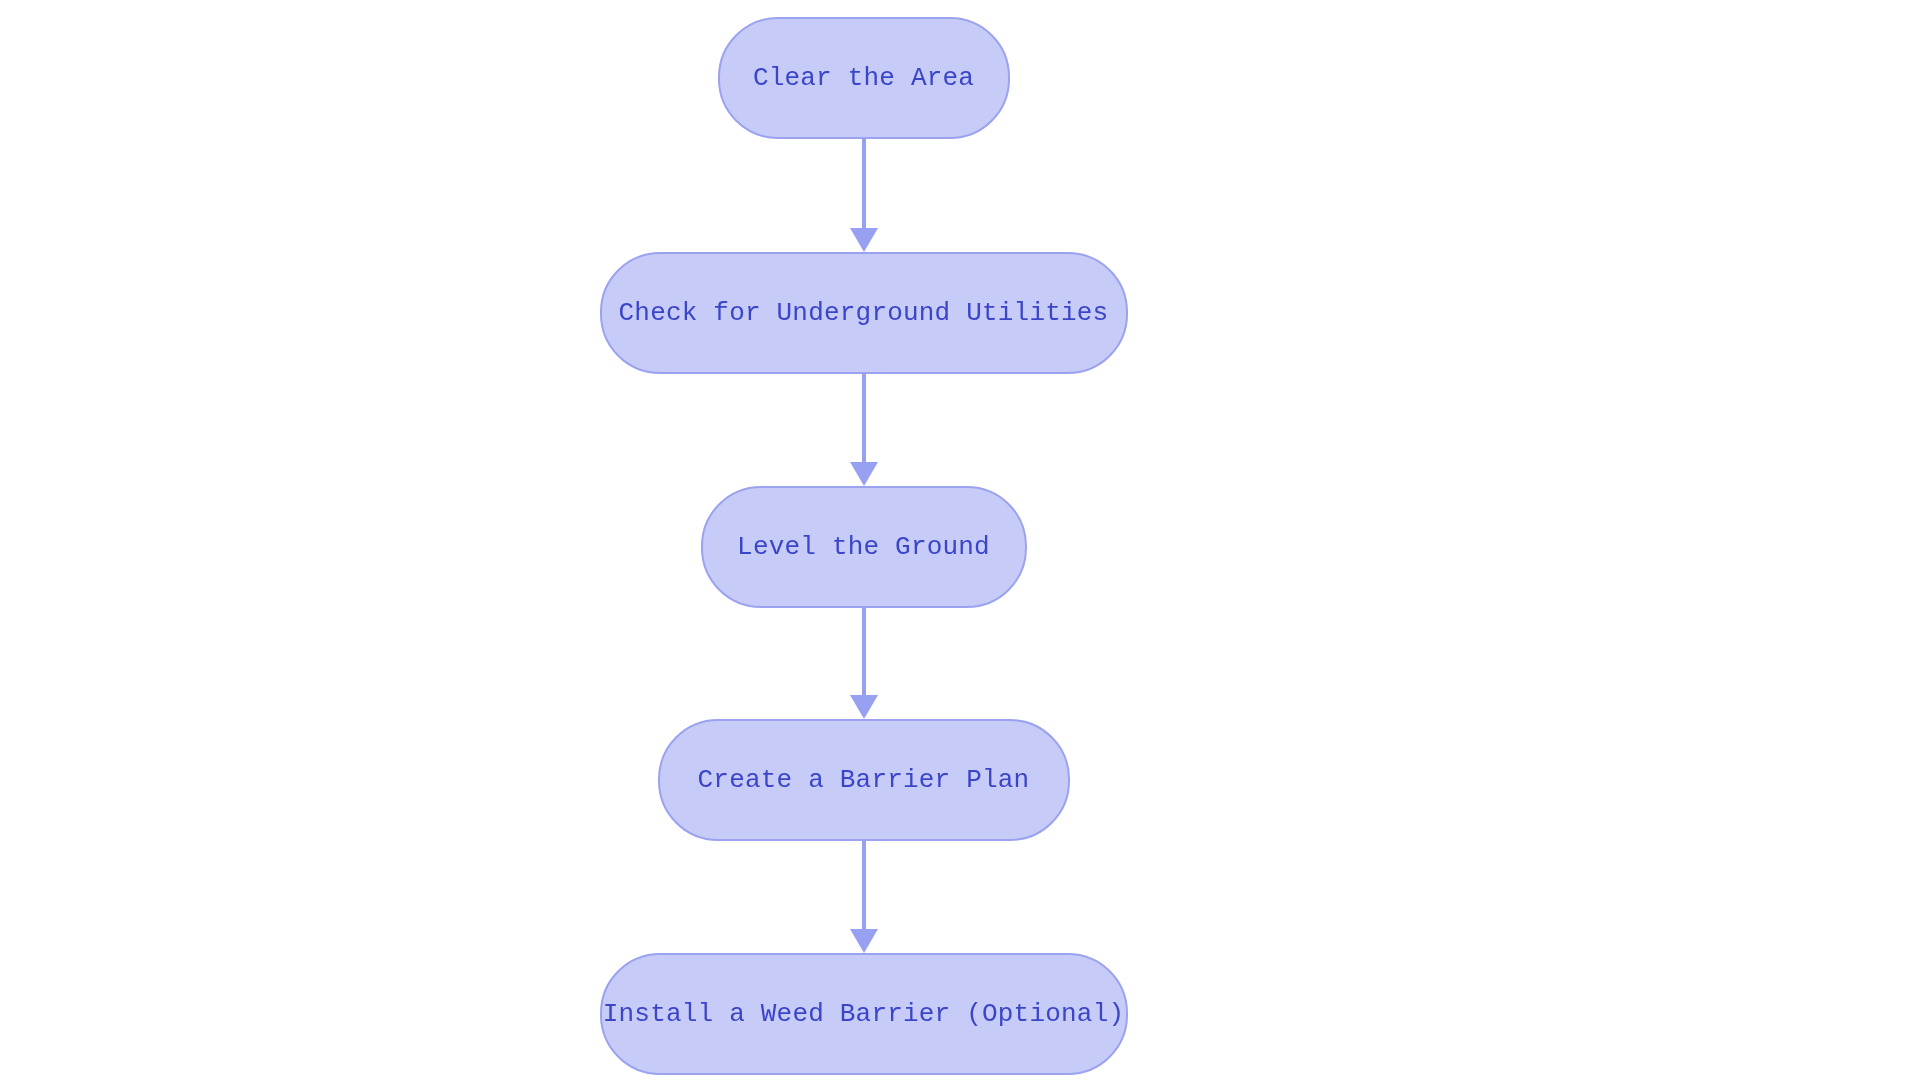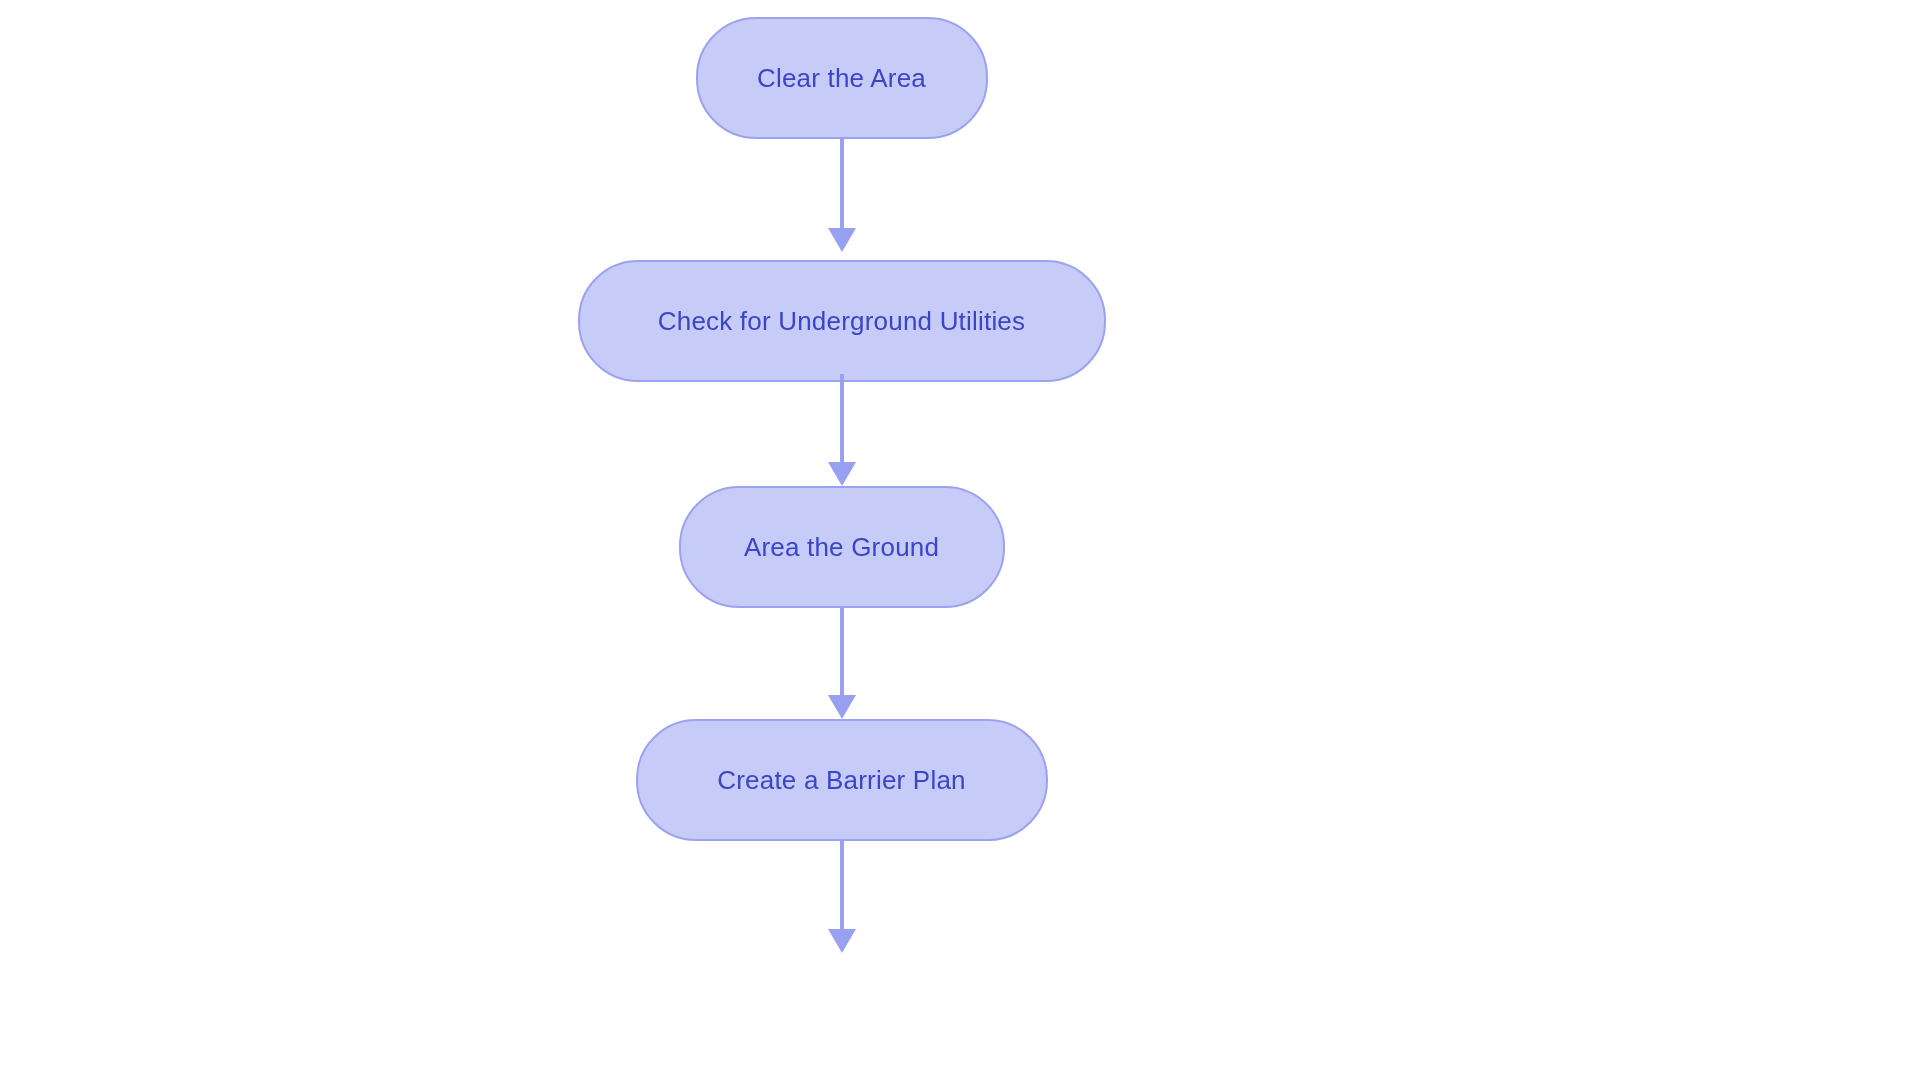--- a/index.html
+++ b/index.html
@@ -7,22 +7,23 @@
     --node-fill:#c7cbf8;
     --node-border:#9ba2ef;
     --node-text:#3a45c8;
     --arrow:#98a0f2;
   }
   html,body{margin:0;padding:0;background:var(--background);}
   .canvas{
     position:relative;
     width:1683px;height:1083px;
     background:var(--background);
-    font-family:Liberation Sans, sans-serif;
+    font-family:Liberation Mono, monospace;
     overflow:hidden;
+    padding-left:44px;
   }
   .node{
     position:absolute;
     left:50%;
     transform:translateX(-50%);
     height:122px;
     box-sizing:border-box;
     background:var(--node-fill);
     border:2px solid var(--node-border);
     border-radius:60px;
@@ -31,21 +32,21 @@
     justify-content:center;
   }
   .node-label{
     color:var(--node-text);
     font-size:26px;
     font-weight:500;
     letter-spacing:0.2px;
     white-space:nowrap;
   }
   .node-1{top:17px;width:292px;}
-  .node-2{top:260px;width:528px;justify-content:center;}
+  .node-2{top:252px;width:528px;justify-content:center;}
   .node-3{top:486px;width:326px;}
   .node-4{top:719px;width:412px;}
   .node-5{top:953px;width:528px;}
 
   .arrow{
     position:absolute;
     left:50%;
     transform:translateX(-50%);
     width:28px;
     display:flex;
@@ -85,31 +86,34 @@
   <div class="node node-2">
     <span class="node-label">Check for Underground Utilities</span>
   </div>
 
   <div class="arrow arrow-2">
     <div class="arrow-line"></div>
     <div class="arrow-head"></div>
   </div>
 
   <div class="node node-3">
-    <span class="node-label">Area the Ground</span>
+    <span class="node-label">Level the Ground</span>
   </div>
 
   <div class="arrow arrow-3">
     <div class="arrow-line"></div>
     <div class="arrow-head"></div>
   </div>
 
   <div class="node node-4">
     <span class="node-label">Create a Barrier Plan</span>
   </div>
 
   <div class="arrow arrow-4">
     <div class="arrow-line"></div>
     <div class="arrow-head"></div>
   </div>
 
+  <div class="node node-5">
+    <span class="node-label">Install a Weed Barrier (Optional)</span>
+  </div>
 
 </div>
 
 </body></html>

